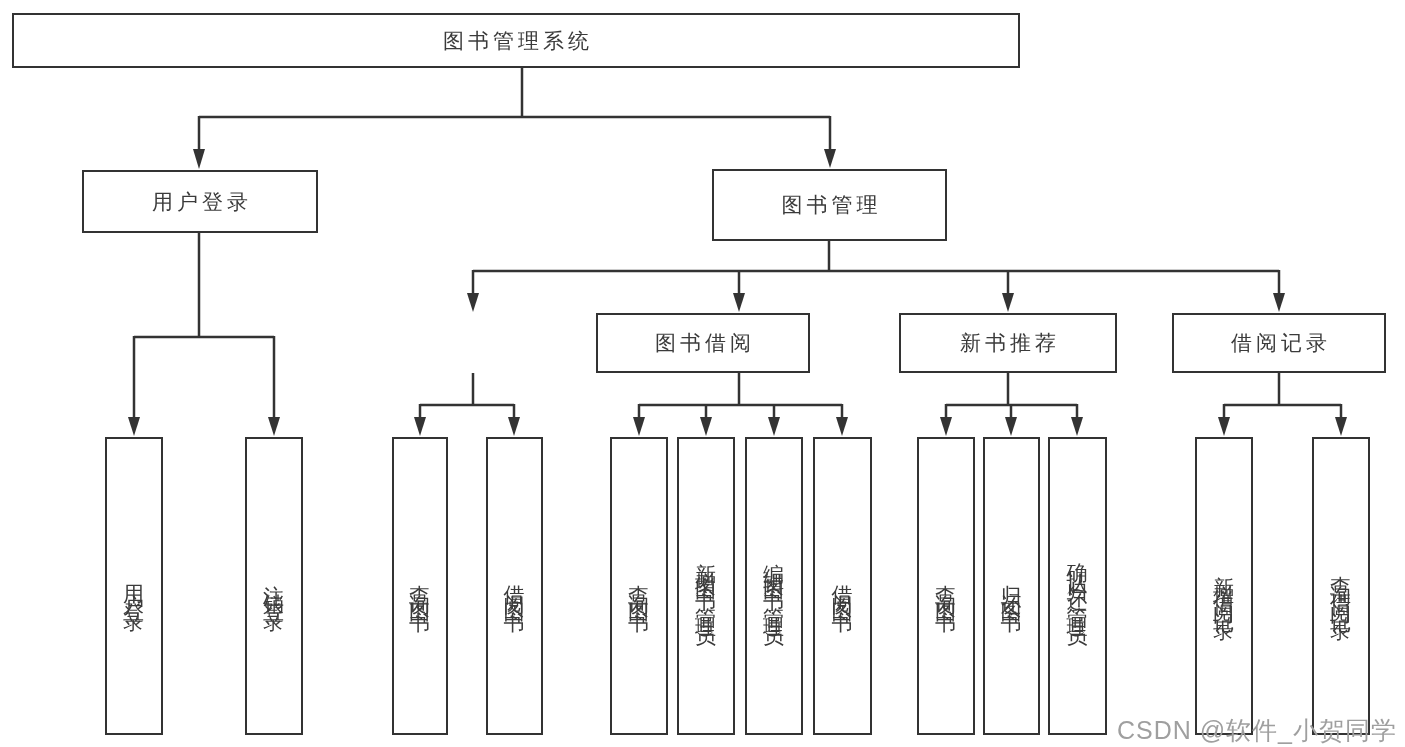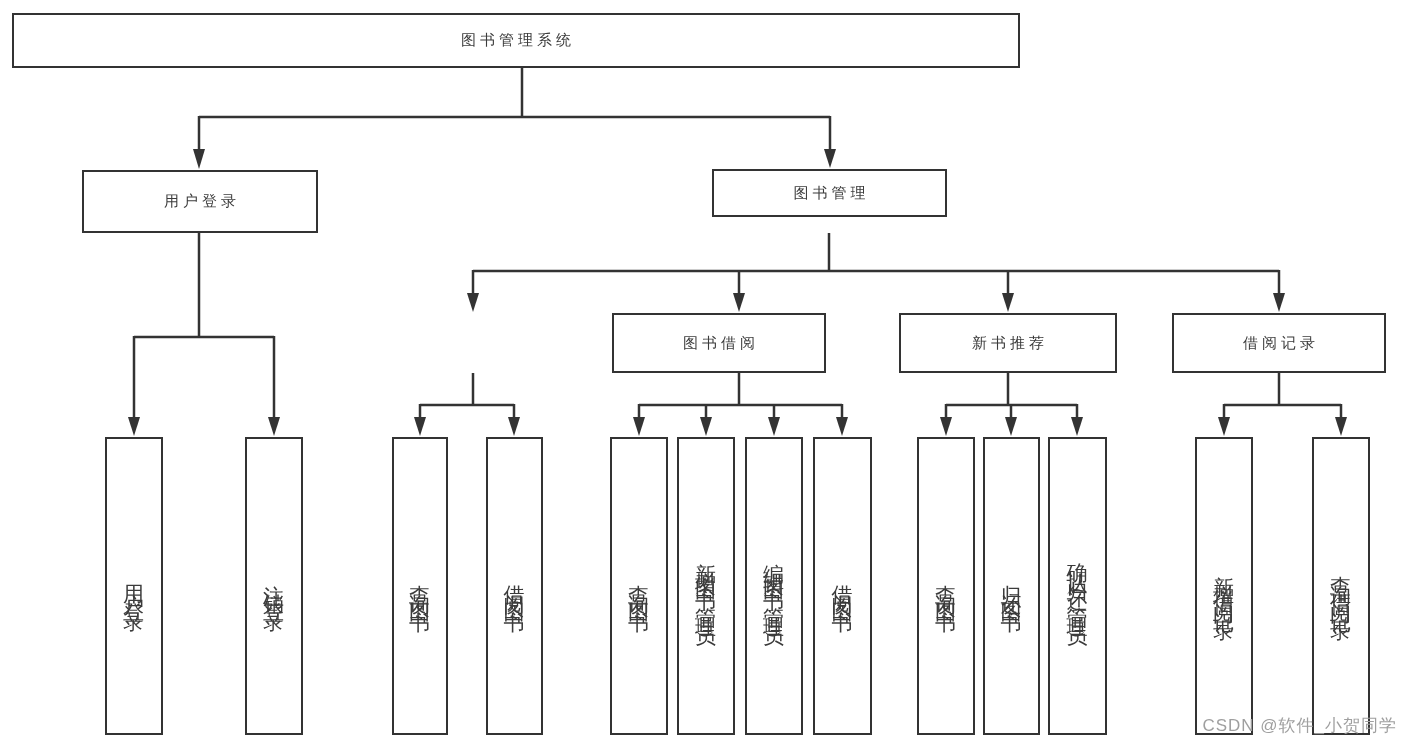--- a/index.html
+++ b/index.html
@@ -12,56 +12,56 @@
   }
   .svg-layer{position:absolute;left:0;top:0;width:1405px;height:747px;}
   .node{
     position:absolute;
     box-sizing:border-box;
     border:2.5px solid #333333;
     background:#ffffff;
     display:flex;align-items:center;justify-content:center;
     color:#3b3b3b;
   }
-  .h-node{font-size:15px;letter-spacing:4px;white-space:nowrap;}
+  .h-node{font-size:21px;letter-spacing:4px;white-space:nowrap;}
   .h-node .lbl{transform:translateX(2px);} 
   .v-node{font-size:21px;}
   .v-node .lbl{
     writing-mode:vertical-rl;
     text-orientation:mixed;
     letter-spacing:9px;
     line-height:1;
     white-space:nowrap;
   }
   
   .n-root {left:12px;  top:13px;  width:1008px;height:55px;}
   .n-l2a  {left:82px;  top:170px; width:236px; height:63px;}
-  .n-l2b  {left:712px; top:169px; width:235px; height:48px;}
+  .n-l2b  {left:712px; top:169px; width:235px; height:72px;}
   .n-l3a  {left:366px; top:313px; width:212px; height:60px;}
-  .n-l3b  {left:612px; top:313px; width:214px; height:60px;text-align:right;}
+  .n-l3b  {left:596px; top:313px; width:214px; height:60px;text-align:right;}
   .n-l3c  {left:899px; top:313px; width:218px; height:60px;}
   .n-l3d  {left:1172px;top:313px; width:214px; height:60px;}
   .leaf   {top:437px; height:298px;}
   .n-u1{left:105px;width:58px;}
   .n-u2{left:245px;width:58px;}
   .n-a1{left:392px;width:56px;}
   .n-a2{left:486px;width:57px;}
   .n-b1{left:610px;width:58px;}
   .n-b2{left:677px;width:58px;}
   .n-b3{left:745px;width:58px;}
   .n-b4{left:813px;width:59px;}
   .n-c1{left:917px;width:58px;}
   .n-c2{left:983px;width:57px;}
   .n-c3{left:1048px;width:59px;}
   .n-d1{left:1195px;width:58px;}
   .n-d2{left:1312px;width:58px;}
   .watermark{
     position:absolute;
     right:8px; top:714px;
-    font-size:17px;
+    font-size:25px;
     color:#9f9f9f;
     letter-spacing:1px;
     white-space:nowrap;
   }
 </style>
 </head>
 <body>
 
 <div class="stage">
 

